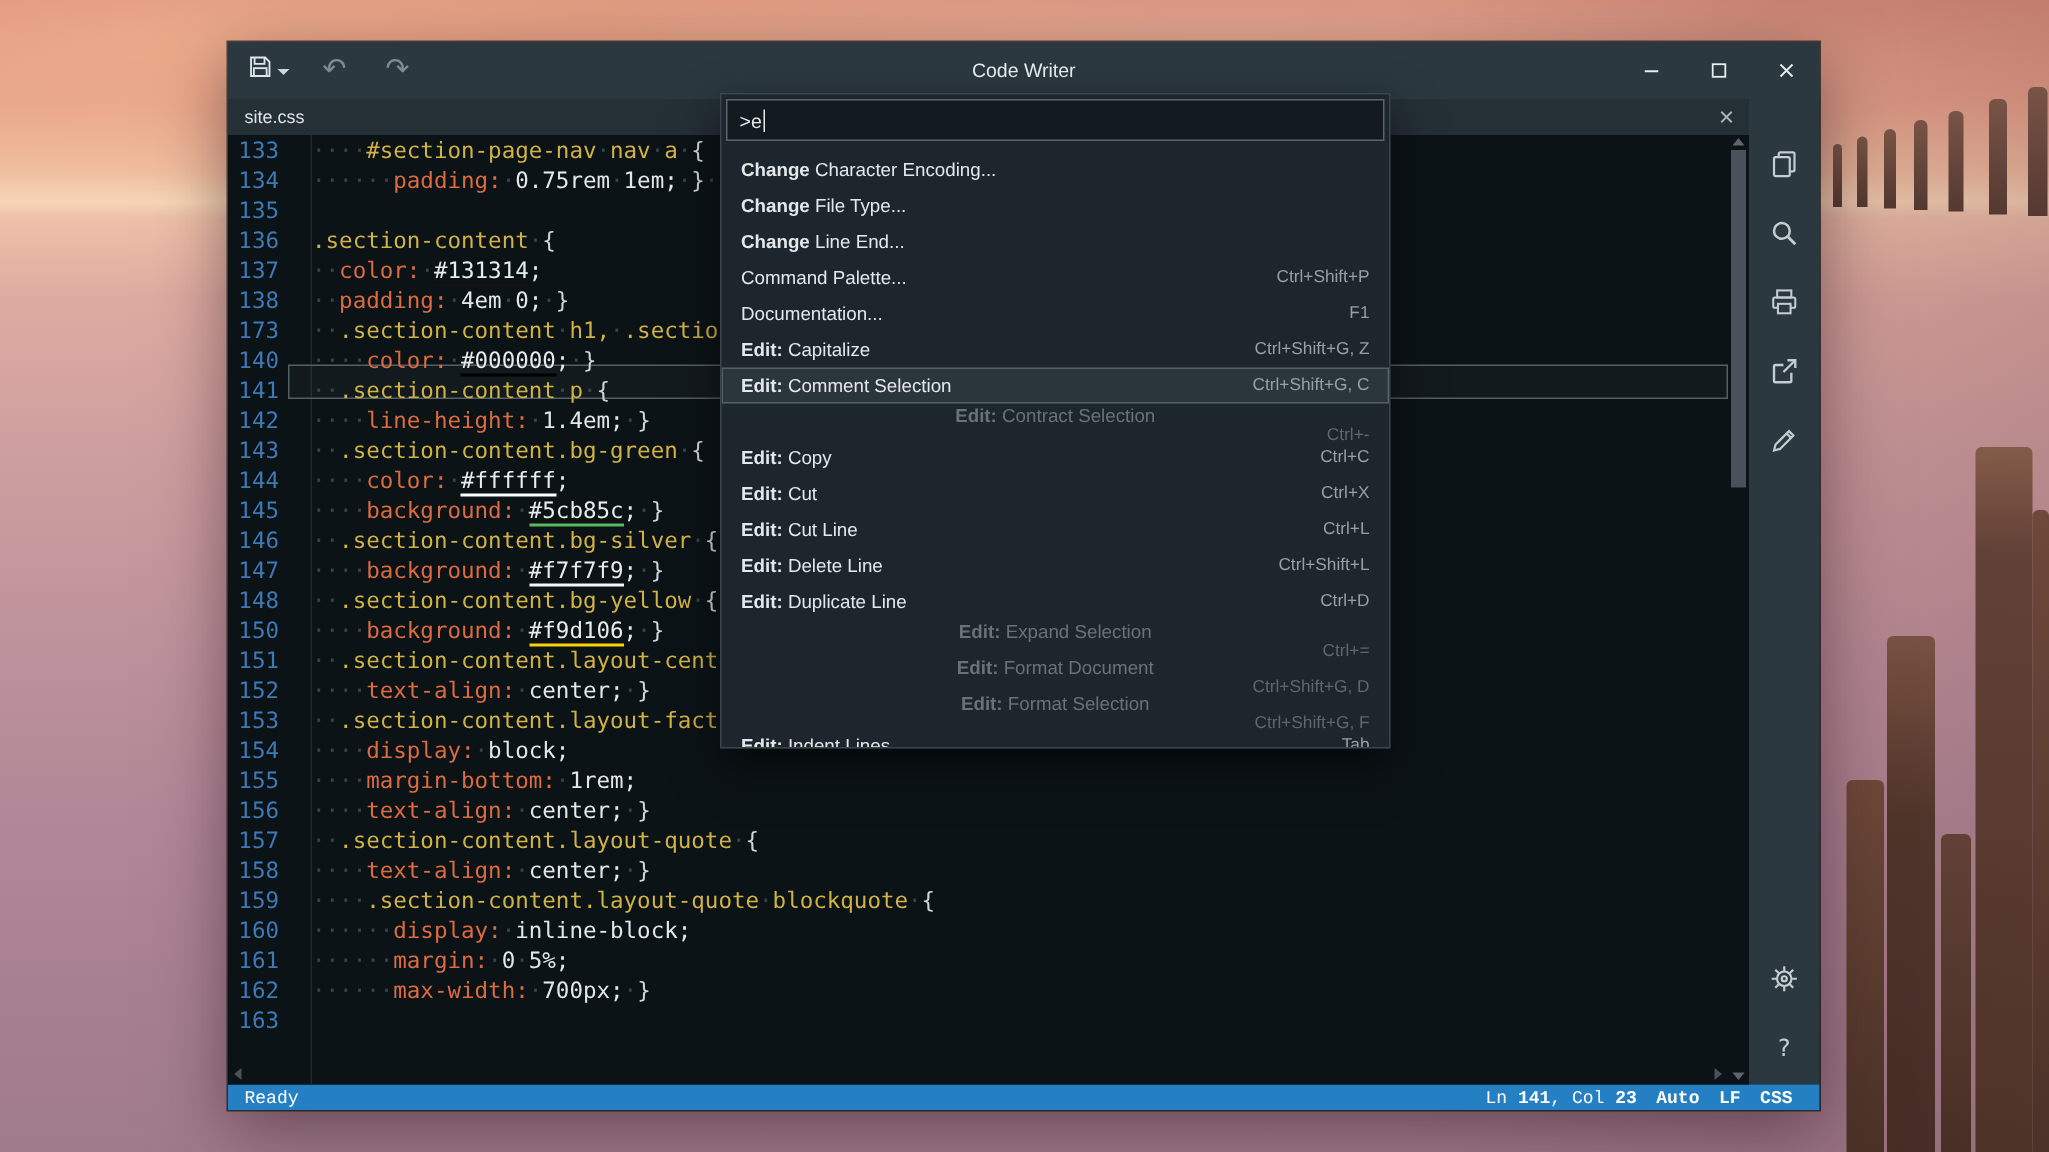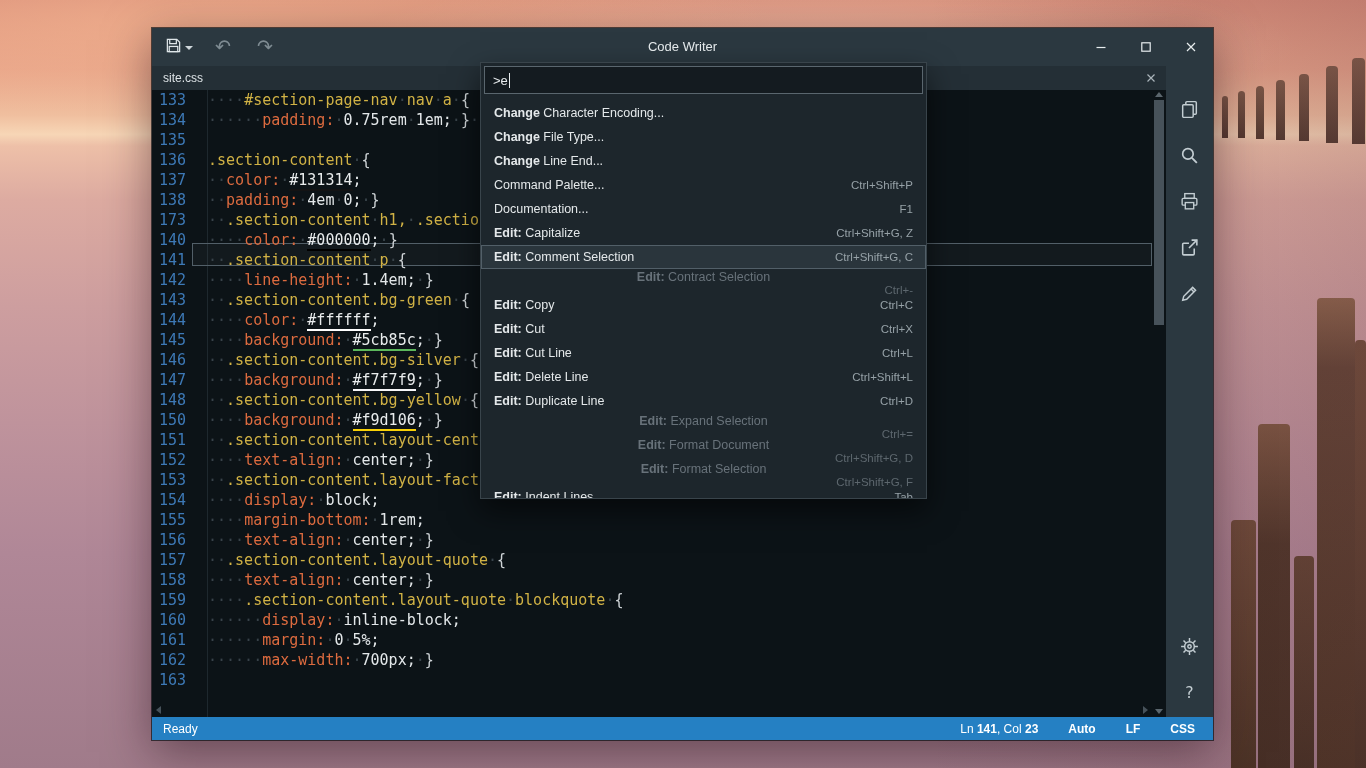--- a/index.html
+++ b/index.html
@@ -67,22 +67,22 @@
   .harr{position:absolute;bottom:3px;width:0;height:0;border-top:4px solid transparent;border-bottom:4px solid transparent;}
   .harr.left{left:4px;border-right:5px solid #47525a;}
   .harr.right{right:18px;border-left:5px solid #47525a;}
   
   .sidebar{width:47px;flex:0 0 auto;background:#2b3840;display:flex;flex-direction:column;align-items:center;}
   .side-top{padding-top:28px;display:flex;flex-direction:column;gap:16px;align-items:center;}
   .side-bottom{margin-top:auto;padding-bottom:10px;display:flex;flex-direction:column;gap:16px;align-items:center;}
   .sbtn{width:30px;height:30px;display:flex;align-items:center;justify-content:center;}
   .sbtn svg{width:21px;height:21px;}
   
-  .statusbar{height:23px;flex:0 0 auto;background:#2580c3;display:flex;align-items:center;color:#fff;font-size:12px;padding:0 18px 0 11px;}
-  .sb-right{margin-left:auto;display:flex;gap:30px;align-items:center;}
+  .statusbar{height:17px;flex:0 0 auto;background:#2580c3;display:flex;align-items:center;color:#fff;font-size:12px;padding:0 18px 0 11px;font-family:Liberation Mono, monospace;}
+  .sb-right{margin-left:auto;display:flex;gap:13px;align-items:center;}
   .sb-strong{font-weight:700;}
   .sb-pos b{font-weight:700;}
   
   .palette{position:absolute;left:328px;top:34px;width:447px;height:437px;z-index:5;
     background:#1d262c;border:1px solid #39444b;box-shadow:0 12px 28px rgba(0,0,0,.55);
     box-sizing:border-box;overflow:hidden;}
   .pinput{margin:3px;height:26px;background:#141b20;border:1px solid #5a666e;display:flex;align-items:center;
     padding-left:8px;color:#e8ecee;font-size:13px;}
   .pcursor{width:1px;height:15px;background:#e8ecee;margin-left:1px;animation:blink 1s steps(1) infinite;}
   @keyframes blink{50%{opacity:0;}}

